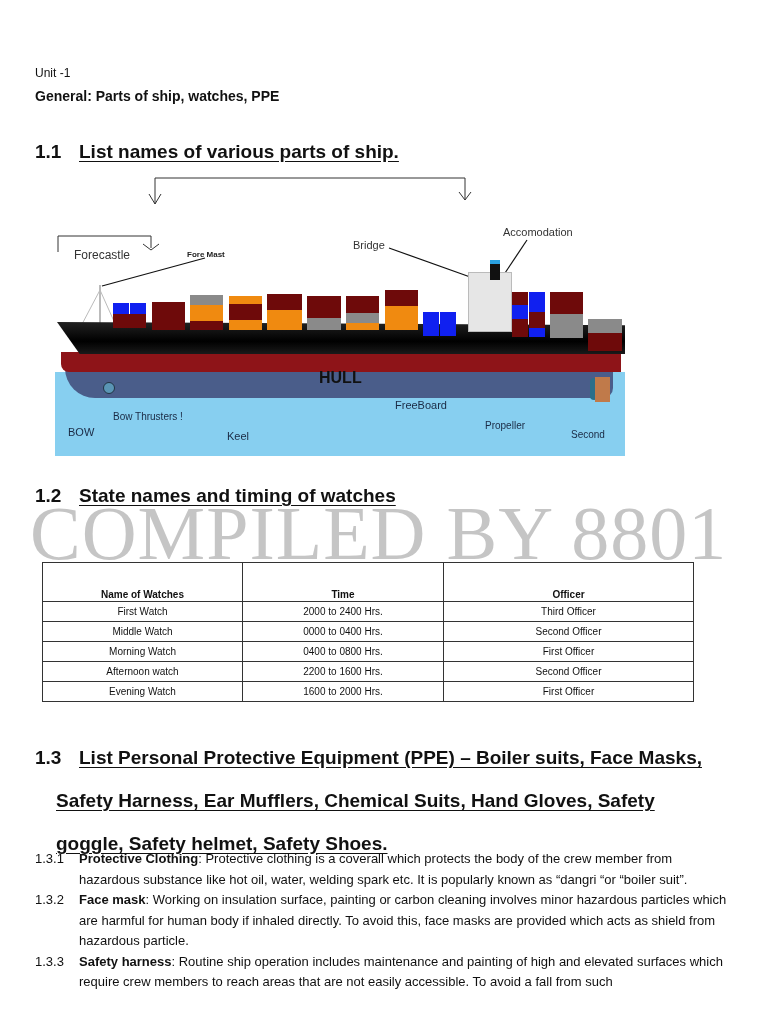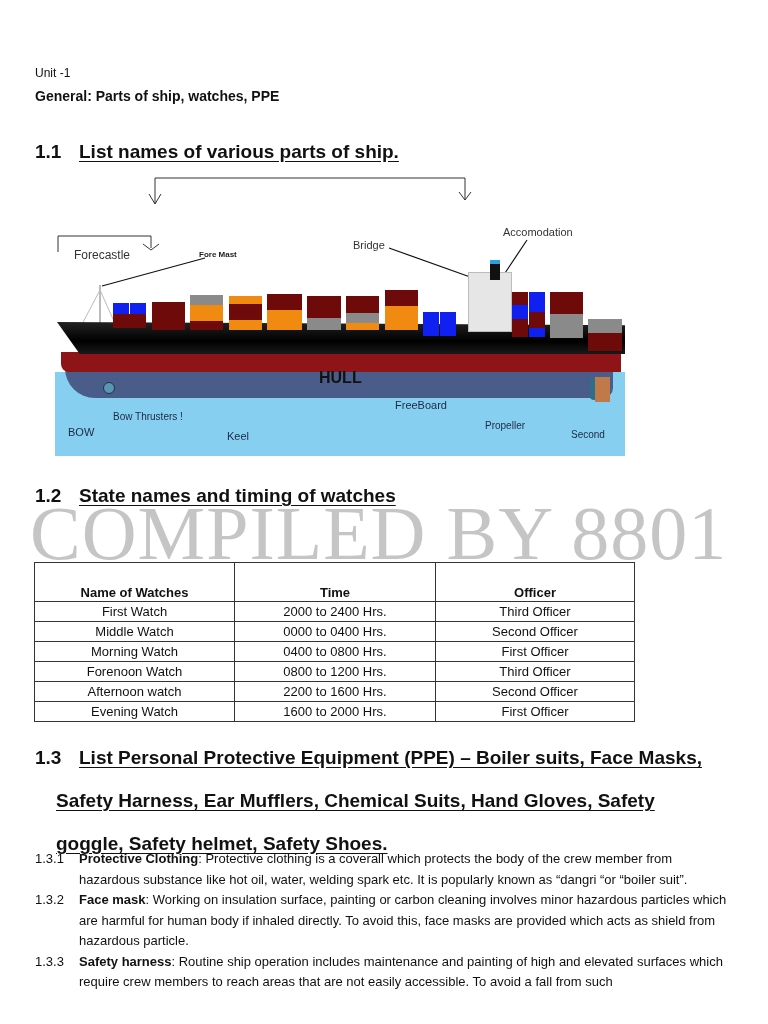--- a/index.html
+++ b/index.html
@@ -30,21 +30,21 @@
   .funnel { position:absolute; left:435px; top:88px; width:10px; height:16px; background:#111; border-top:4px solid #2aa0e0; }
   .stern { position:absolute; left:540px; top:205px; width:15px; height:25px; background:#c07a4a; }
   .prop { position:absolute; left:535px; top:206px; width:8px; height:22px; background:#2b6f8a; border-radius:4px; }
   .thruster { position:absolute; left:48px; top:210px; width:10px; height:10px; border-radius:50%; background:#5a95b5; border:1px solid #234; }
 
   
   .watermark { left:30px; top:490px; font-family:"Liberation Serif", "DejaVu Serif", serif;
                font-size:76px; color:rgba(150,150,150,0.55); letter-spacing:1px; white-space:nowrap; }
 
   
-  table.watches { position:absolute; left:34px; top:562px; width:601px; border-collapse:collapse; font-size:13px; }
+  table.watches { position:absolute; left:42px; top:562px; width:652px; border-collapse:collapse; font-size:10px; }
   table.watches th, table.watches td { border:1px solid #333; text-align:center; padding:0; height:19px; }
   table.watches th { font-weight:bold; height:37px; vertical-align:bottom; padding-bottom:1px; }
   table.watches td.c1 { width:199px; }
   table.watches td.c2 { width:200px; }
 
   
   .plist { left:35px; top:849px; width:700px; font-size:13px; line-height:20.5px; }
   .pitem { display:flex; }
   .pitem .pn { width:44px; flex:none; }
   .pitem .pb { flex:1; }
@@ -126,21 +126,21 @@
   <div class="cont-box" style="left:474px;top:120px;width:16px;height:45px;background:linear-gradient(#1020f0 45%,#6e0a0a 45%,#6e0a0a 80%,#1020f0 80%)"></div>
   <div class="cont-box" style="left:495px;top:120px;width:33px;height:22px;background:#6e0a0a"></div>
   <div class="cont-box" style="left:495px;top:142px;width:33px;height:24px;background:#8a8a8a"></div>
   <div class="cont-box" style="left:533px;top:147px;width:34px;height:14px;background:#8a8a8a"></div>
   <div class="cont-box" style="left:533px;top:161px;width:34px;height:18px;background:#6e0a0a"></div>
 
   <div class="tower"></div>
   <div class="funnel"></div>
 
   <span class="lbl" style="left:19px;top:76px;font-size:12px">Forecastle</span>
-  <span class="lbl small" style="left:144px;top:78px">Fore Mast</span>
+  <span class="lbl small" style="left:132px;top:78px">Fore Mast</span>
   <span class="lbl" style="left:298px;top:67px">Bridge</span>
   <span class="lbl" style="left:448px;top:54px">Accomodation</span>
   <span class="lbl" style="left:264px;top:197px;font-weight:bold;font-size:16px;color:#111">HULL</span>
   <span class="lbl dark" style="left:340px;top:227px">FreeBoard</span>
   <span class="lbl dark" style="left:58px;top:239px;font-size:10px">Bow Thrusters !</span>
   <span class="lbl dark" style="left:13px;top:254px">BOW</span>
   <span class="lbl dark" style="left:172px;top:258px">Keel</span>
   <span class="lbl dark" style="left:430px;top:248px;font-size:10px">Propeller</span>
   <span class="lbl dark" style="left:516px;top:257px;font-size:10px">Second</span>
 </div>
@@ -167,25 +167,20 @@
     </tr>
     <tr>
       <td class="c1">Middle Watch</td>
       <td class="c2">0000 to 0400 Hrs.</td>
       <td>Second Officer</td>
     </tr>
     <tr>
       <td class="c1">Morning Watch</td>
       <td class="c2">0400 to 0800 Hrs.</td>
       <td>First Officer</td>
-    </tr>
-    <tr>
-      <td class="c1">Forenoon Watch</td>
-      <td class="c2">0800 to 1200 Hrs.</td>
-      <td>Third Officer</td>
     </tr>
     <tr>
       <td class="c1">Afternoon watch</td>
       <td class="c2">2200 to 1600 Hrs.</td>
       <td>Second Officer</td>
     </tr>
     <tr>
       <td class="c1">Evening Watch</td>
       <td class="c2">1600 to 2000 Hrs.</td>
       <td>First Officer</td>

